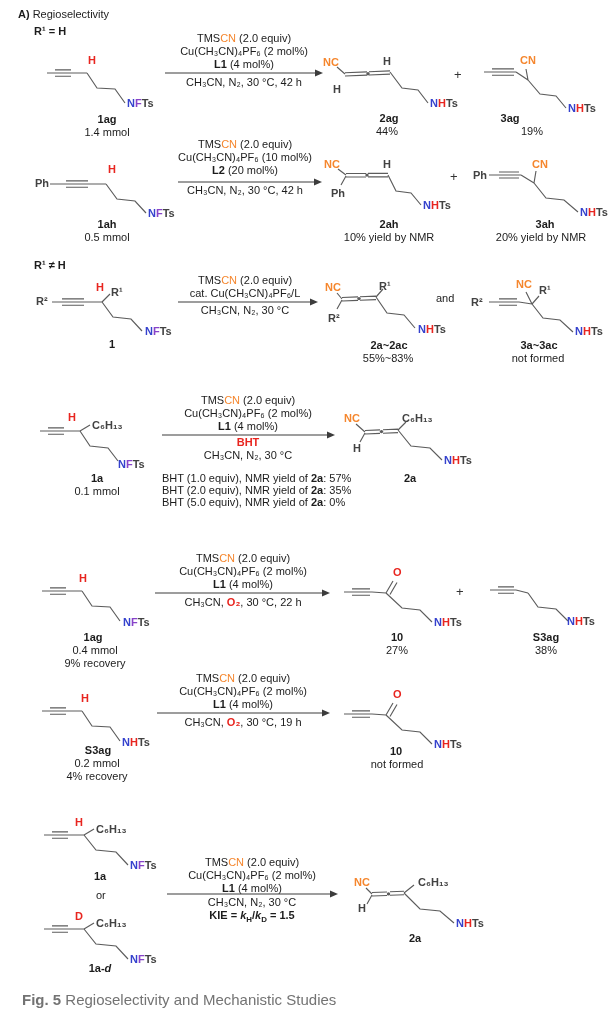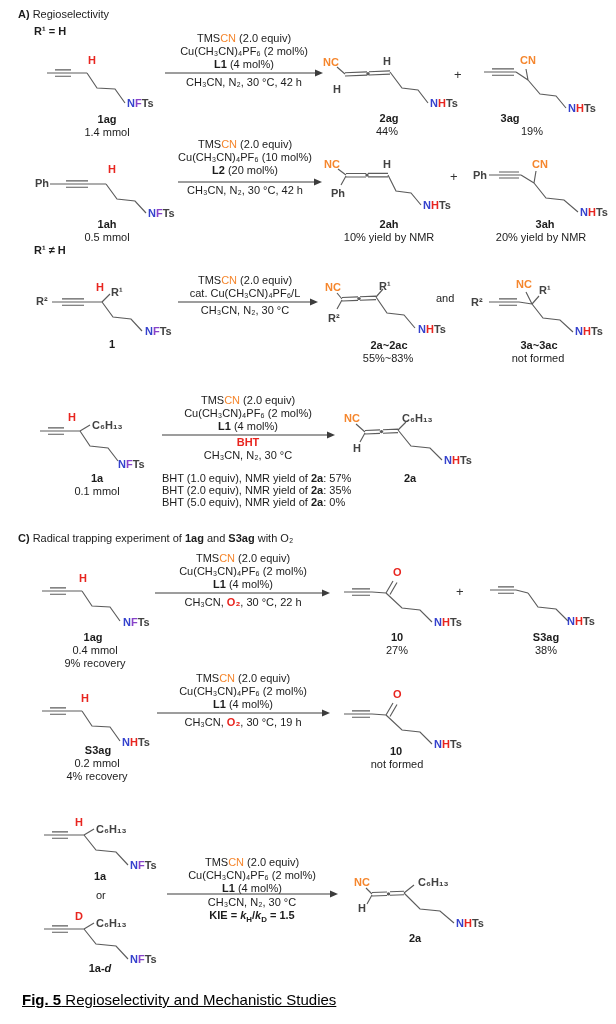--- a/index.html
+++ b/index.html
@@ -2,21 +2,21 @@
 <html style="--orange: #f5862d; --red: #e8251f; --blue: #3441cd; --purple: #8743c9;"><head>
 <meta charset="utf-8">
 <style>
   :root{ --orange:#f5862d; --red:#e8251f; --blue:#3441cd; --purple:#8743c9; --ink:#1c1c1c; --atom:#424242; --bond:#5c5c5c; }
   html,body{margin:0;padding:0;background:#fff;}
   .canvas{position:relative;width:616px;height:1024px;background:#ffffff;
           font-family:"Liberation Sans","DejaVu Sans",sans-serif;color:var(--ink);overflow:hidden;}
   .t{position:absolute;font-size:11px;line-height:13px;white-space:nowrap;color:var(--ink);}
   .c{transform:translateX(-50%);}
   .b{font-weight:700;}
-  .cap{font-size:15px;line-height:18px;color:#000000;text-decoration:underline;}
+  .cap{font-size:15px;line-height:18px;color:#737373;}
   .plus{font-size:13px;color:#333;}
   .mol{position:absolute;}
   .mol svg{display:block;overflow:visible;}
   .mol path{stroke:var(--bond);stroke-width:1.15;fill:none;}
   .mol circle{fill:var(--bond);stroke:none;}
   .lbl{position:absolute;font-size:11px;line-height:12px;white-space:nowrap;color:var(--atom);font-weight:600;}
   .lbl.red{color:var(--red);} .lbl.orange{color:var(--orange);}
   .arrow{position:absolute;overflow:visible;}
   .arrow line{stroke:#3c3c3c;stroke-width:1.2;}
   .arrow polygon{fill:#3c3c3c;stroke:none;}
@@ -112,21 +112,21 @@
     <svg class="skel" width="148" height="62">
       <path d="M21,17 H29 M31,14 H51 M29,17 H53 M31,20 H51 M53,17 L66,25 M66,25 L68,13 M66,25 L78,40 L96,42 L110,54"></path>
     </svg>
     <div class="lbl" style="left:5px;top:11px">Ph</div>
     <div class="lbl orange" style="left:64px;top:0px">CN</div>
     <div class="lbl" style="left:112px;top:48px"><span style="color: var(--blue);">N</span><span style="color: var(--red);">H</span><span>Ts</span></div>
   </div>
   <div class="t b c" style="left:545px;top:218px">3ah</div>
   <div class="t c" style="left:541px;top:231px">20% yield by NMR</div>
 
-  <div class="t b" style="left:34px;top:244px">R¹ ≠ H</div>
+  <div class="t b" style="left:34px;top:259px">R¹ ≠ H</div>
 
   <div class="mol" style="left:28px;top:272px;width:165px;height:68px">
     <svg class="skel" width="165" height="68">
       <path d="M24,30 H32 M34,26.8 H56 M32,30 H58 M34,33.2 H56 M58,30 H74 M74,30 L82,22 M74,30 L85,45 L103,47 L114,59"></path>
     </svg>
     <div class="lbl" style="left:8px;top:23px">R²</div>
     <div class="lbl red" style="left:68px;top:9px">H</div>
     <div class="lbl" style="left:83px;top:14px">R¹</div>
     <div class="lbl" style="left:117px;top:53px"><span style="color: var(--blue);">N</span><span style="color: var(--purple);">F</span><span>Ts</span></div>
   </div>
@@ -198,21 +198,20 @@
       <path d="M24,20 L33,28 M33,26.5 L48,25.9 M33,30 L48,29.4 M51,25.7 L66,25.1 M51,29.2 L66,28.6 M66,26 L74,18 M33,29 L28,38 M66,26 L79,42 L98,44 L110,56"></path>
       <circle cx="49.5" cy="27.6" r="1.7"></circle>
     </svg>
     <div class="lbl orange" style="left:12px;top:8px">NC</div>
     <div class="lbl" style="left:70px;top:8px">C₆H₁₃</div>
     <div class="lbl" style="left:21px;top:38px">H</div>
     <div class="lbl" style="left:112px;top:50px"><span style="color: var(--blue);">N</span><span style="color: var(--red);">H</span><span>Ts</span></div>
   </div>
   <div class="t b c" style="left:410px;top:472px">2a</div>
 
-  <div class="t" style="left:18px;top:532px"><span style="font-weight: 700;">C)</span><span> Radical trapping experiment of </span><span style="font-weight: 700;">1ag</span><span> and </span><span style="font-weight: 700;">S3ag</span><span> with O₂</span></div>
 
   <div class="mol" style="left:40px;top:570px;width:140px;height:62px">
     <svg class="skel" width="140" height="62">
       <path d="M2,21 h6 M10,17.8 H26 M8,21 H28 M10,24.2 H26 M28,21 H42 M42,21 L52,36 L70,37 L80,51"></path>
     </svg>
     <div class="lbl red" style="left:39px;top:2px">H</div>
     <div class="lbl" style="left:83px;top:46px"><span style="color: var(--blue);">N</span><span style="color: var(--purple);">F</span><span>Ts</span></div>
   </div>
   <div class="t b c" style="left:93px;top:631px">1ag</div>
   <div class="t c" style="left:95px;top:644px">0.4 mmol</div>

